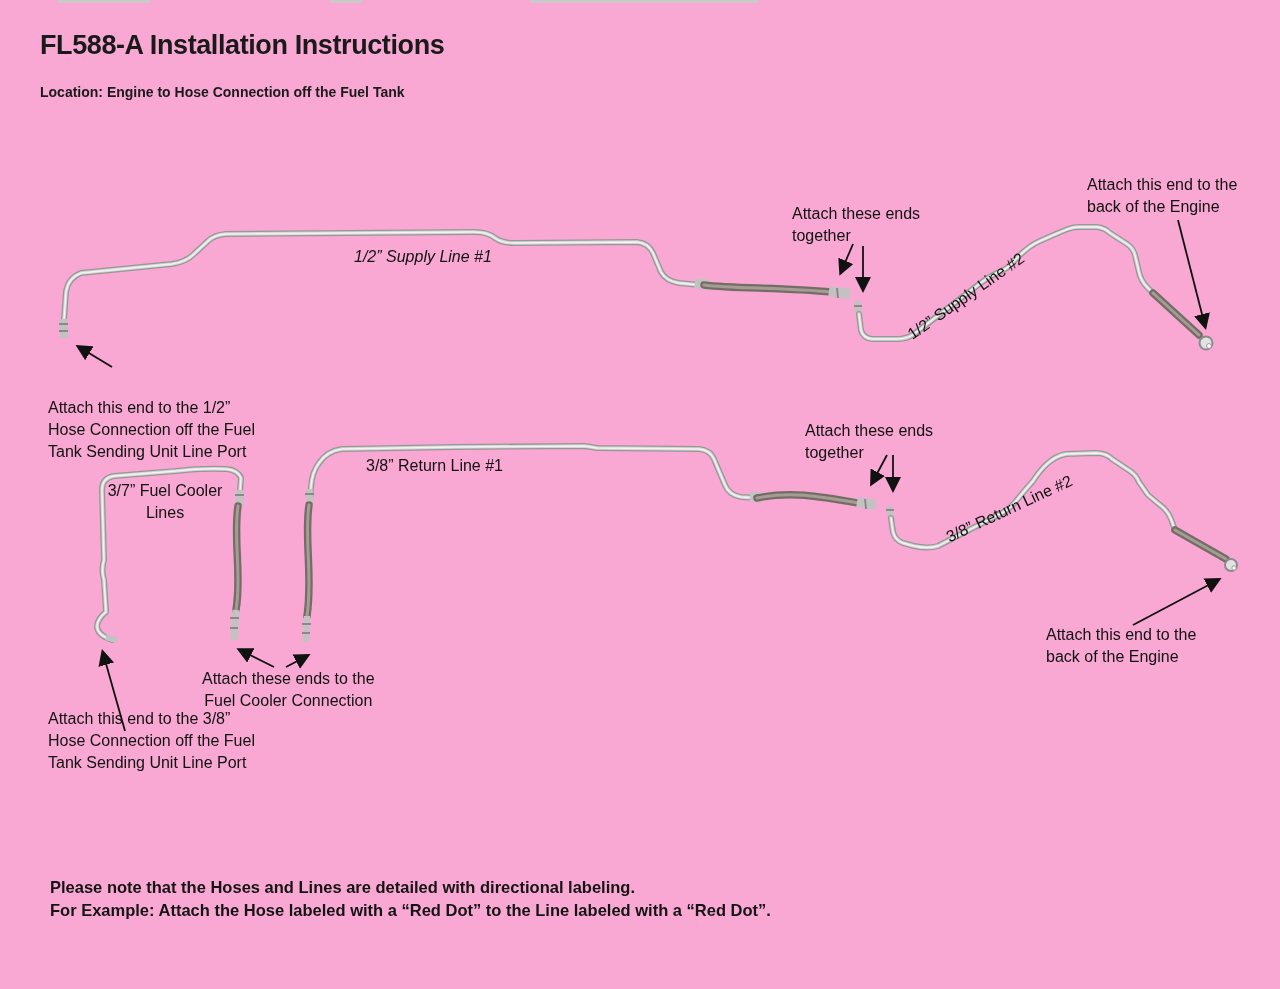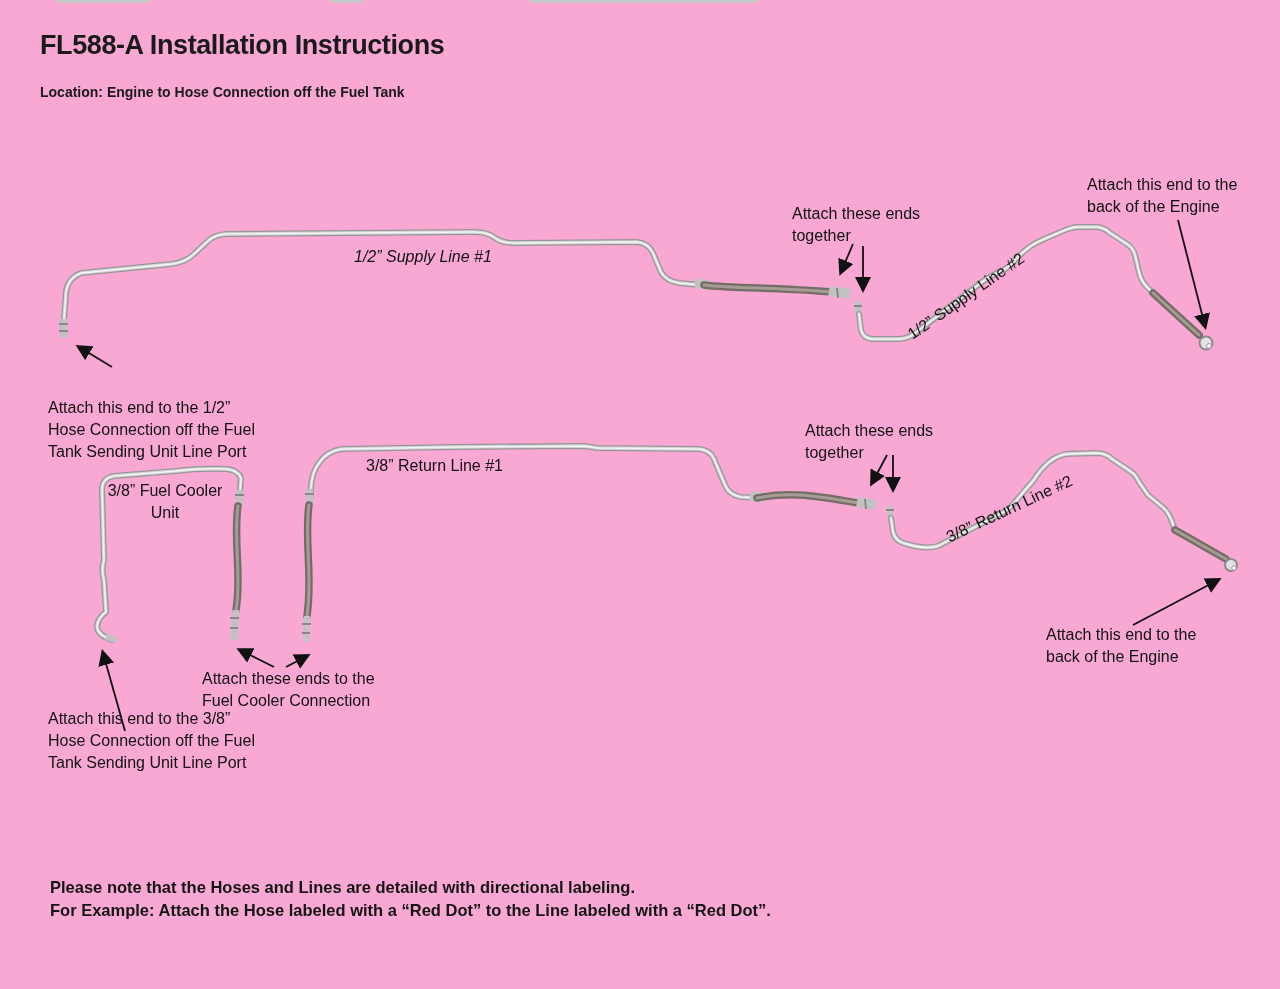--- a/index.html
+++ b/index.html
@@ -189,39 +189,39 @@
       <div class="ln">back of the Engine</div>
     </div>
 
     <div class="lbl" style="left:48px;top:371px;margin-top:26px;">
       <div class="ln">Attach this end to the 1/2”</div>
       <div class="ln">Hose Connection off the Fuel</div>
       <div class="ln">Tank Sending Unit Line Port</div>
     </div>
 
     <div class="lbl" style="left:98px;top:480px;width:134px;text-align:center;">
-      <div class="ln">3/8” Fuel Cooler</div>
-      <div class="ln">Unit</div>
+      <div class="ln">3/7” Fuel Cooler</div>
+      <div class="ln">Lines</div>
     </div>
 
     <div class="lbl" style="left:354px;top:455px;margin-left:12px;">3/8” Return Line #1</div>
 
     <div class="lbl rot" style="left:952px;top:526px;transform:rotate(-25deg);">3/8” Return Line #2</div>
 
     <div class="lbl" style="left:805px;top:420px;">
       <div class="ln">Attach these ends</div>
       <div class="ln">together</div>
     </div>
 
     <div class="lbl" style="left:1046px;top:624px;">
       <div class="ln">Attach this end to the</div>
       <div class="ln">back of the Engine</div>
     </div>
 
-    <div class="lbl" style="left:202px;top:668px;">
+    <div class="lbl" style="left:202px;top:668px;text-align:center;">
       <div class="ln">Attach these ends to the</div>
       <div class="ln">Fuel Cooler Connection</div>
     </div>
 
     <div class="lbl" style="left:48px;top:708px;">
       <div class="ln">Attach this end to the 3/8”</div>
       <div class="ln">Hose Connection off the Fuel</div>
       <div class="ln">Tank Sending Unit Line Port</div>
     </div>
   </div>

